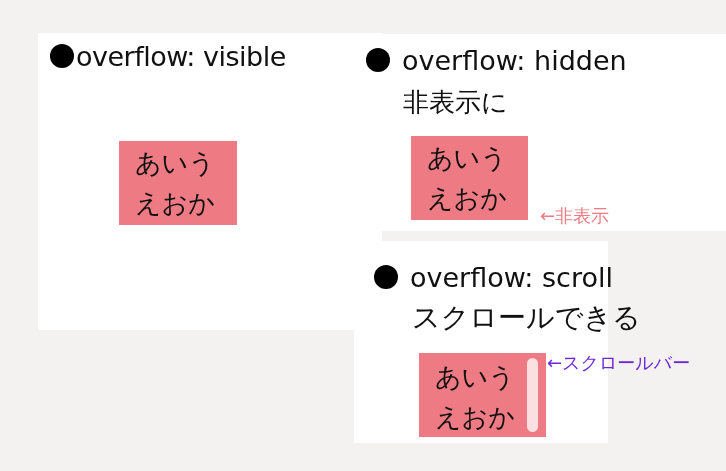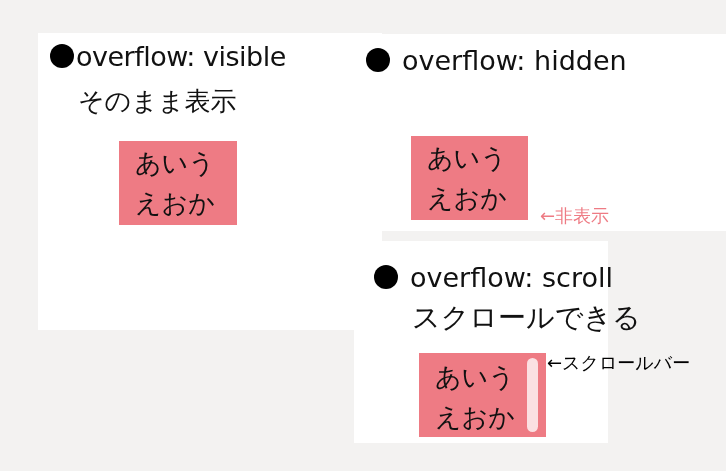--- a/index.html
+++ b/index.html
@@ -28,42 +28,42 @@
       position: absolute; width: 11px; border-radius: 6px;
     }
   </style>
 </head>
 <body>
 
 <div class="panel" style="left:38px; top:33px; width:344px; height:297px;">
   <div class="title" style="left:12px; top:10px; letter-spacing:-0.5px;">
     <span class="bullet" style="margin-right:2px;"></span><span>overflow: visible</span>
   </div>
-  <div class="subtitle" style="left:40px; top:55px;">そのまま表示</div>
   <div class="box" style="left:81px; top:108px; width:118px; height:84px; background:#ee7b84; overflow:visible;">
     <span class="line" style="padding-top:2px;">あいう</span>
     <span class="line">えおか</span>
   </div>
 </div>
 
 <div class="panel" style="left:356px; top:34px; width:372px; height:197px;">
   <div class="title" style="left:10px; top:13px;">
     <span class="bullet" style="margin-right:12px;"></span><span>overflow: hidden</span>
   </div>
+  <div class="subtitle" style="left:47px; top:55px;">非表示に</div>
   <div class="box" style="left:55px; top:102px; width:117px; height:84px; background:#ee7b84; overflow:hidden;">
     <span class="line" style="padding-top:2px;">あいう</span>
     <span class="line">えおか</span>
   </div>
   <div class="note" style="left:184px; top:173px; color:#ee7b84;">←非表示</div>
 </div>
 
 <div class="panel" style="left:354px; top:241px; width:254px; height:202px;">
   <div class="title" style="left:20px; top:23px;">
     <span class="bullet" style="margin-right:12px;"></span><span>overflow: scroll</span>
   </div>
   <div class="subtitle" style="left:58px; top:63px; font-size:28px;">スクロールできる</div>
   <div class="box" style="left:65px; top:112px; width:127px; height:84px; background:#ee7b84; overflow:hidden;">
     <span class="line" style="padding-top:4px;">あいう</span>
     <span class="line">えおか</span>
     <div class="scrollbar" style="left:108px; top:5px; height:74px; background:#fbe0e2;"></div>
   </div>
-  <div class="note" style="left:193px; top:113px; color:#000000;text-align:center;">←スクロールバー</div>
+  <div class="note" style="left:193px; top:113px; color:#6d28d9;text-align:center;">←スクロールバー</div>
 </div>
 
 </body></html>

